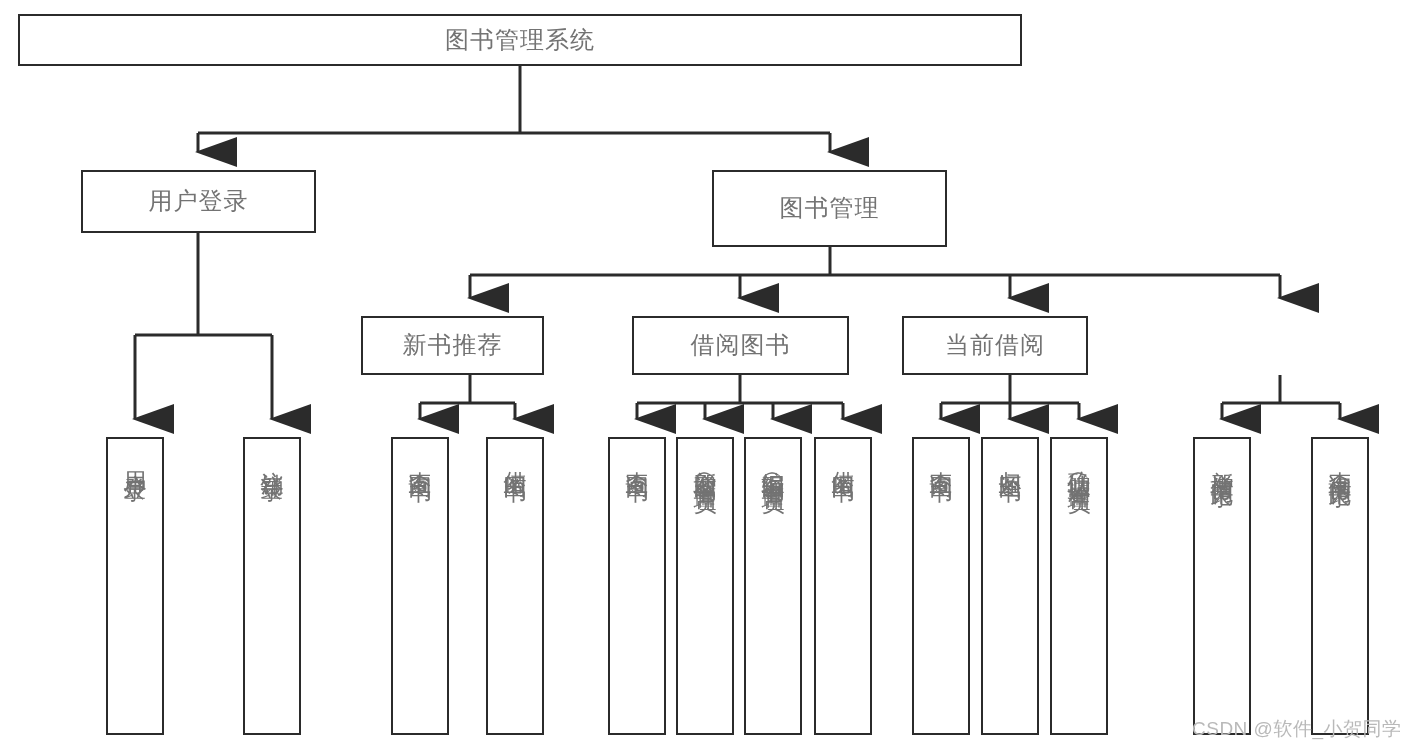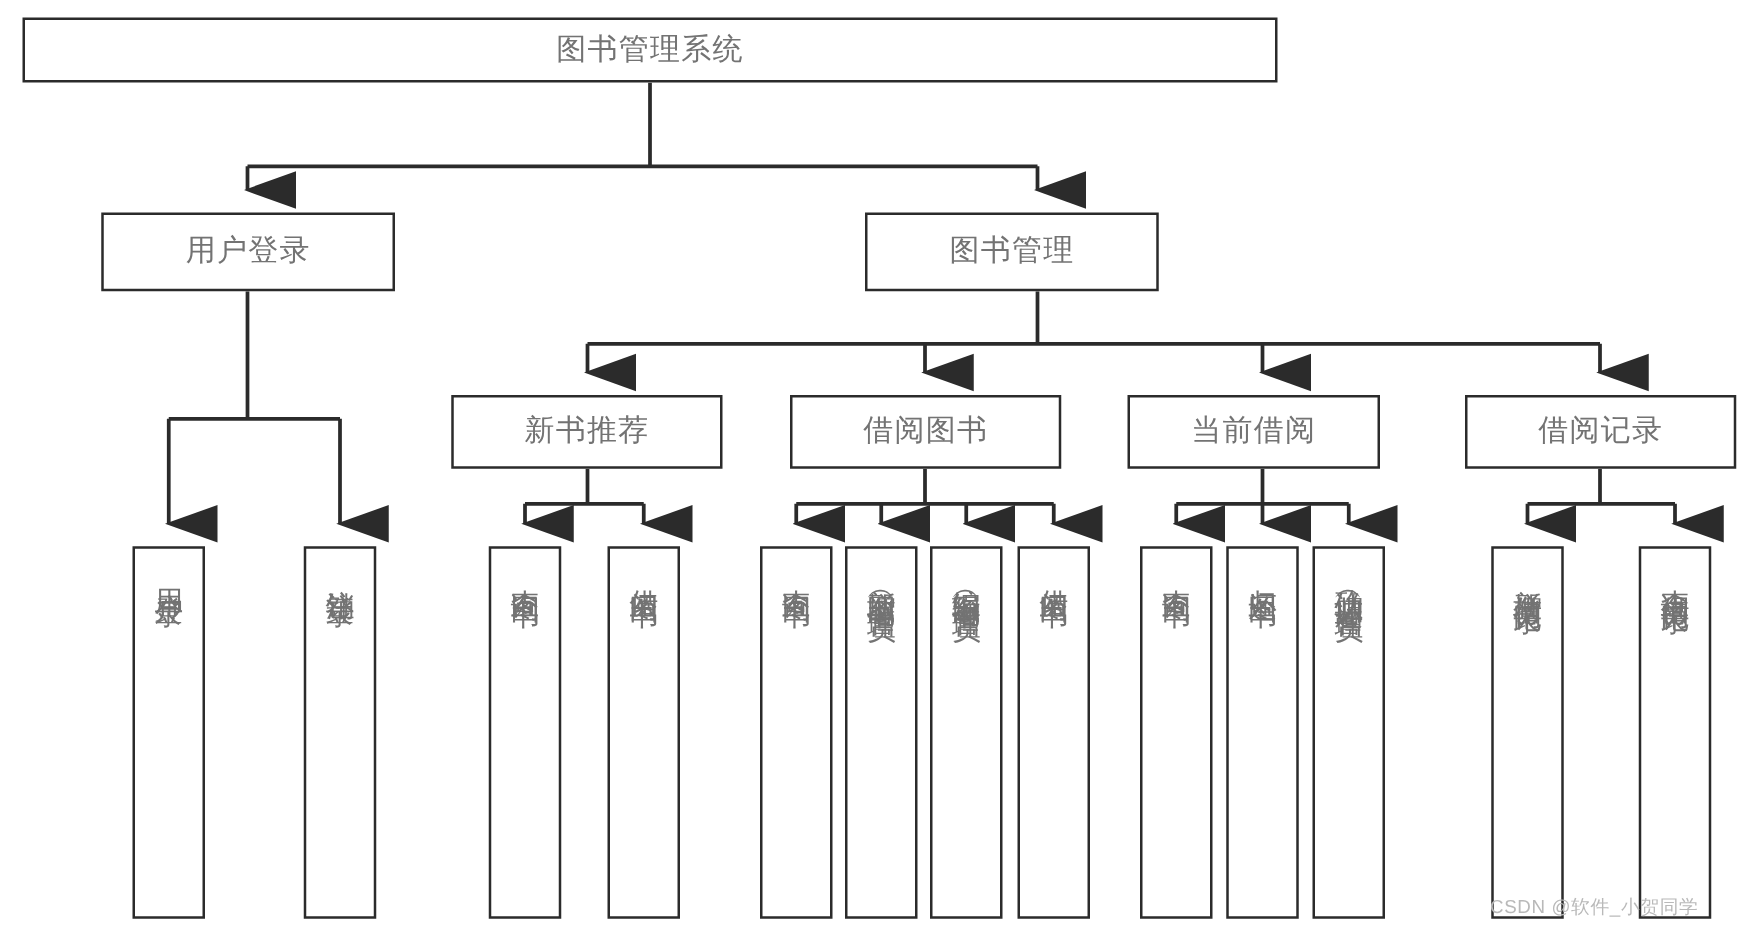--- a/index.html
+++ b/index.html
@@ -57,21 +57,21 @@
   .node.v .node-label {
     writing-mode: vertical-rl;
     text-orientation: upright;
     font-size: 23px;
     letter-spacing: 3px;
     line-height: 1;
   }
   .watermark {
     position: absolute;
     color: #b9b9b9;
-    font-size: 15px;
+    font-size: 19px;
     letter-spacing: 0.5px;
     white-space: nowrap;
     user-select: none;
   }
 </style>
 </head>
 <body>
 
 <div id="canvas">
 
@@ -126,39 +126,36 @@
   </svg>
 
   <div class="node root h" style="left:18px; top:14px; width:1004px; height:52px;">
     <span class="node-label">图书管理系统</span>
   </div>
 
   <div class="node h" style="left:81px; top:170px; width:235px; height:63px;">
     <span class="node-label">用户登录</span>
   </div>
 
-  <div class="node h" style="left:692px; top:170px; width:235px; height:63px;">
+  <div class="node h" style="left:712px; top:170px; width:235px; height:77px;">
     <span class="node-label">图书管理</span>
   </div>
 
-  <div class="node h" style="left:361px; top:316px; width:217px; height:59px;">
+  <div class="node h" style="left:361px; top:316px; width:183px; height:59px;">
     <span class="node-label">新书推荐</span>
   </div>
 
   <div class="node h" style="left:632px; top:316px; width:217px; height:59px;">
     <span class="node-label">借阅图书</span>
   </div>
 
-  <div class="node h" style="left:902px; top:316px; width:202px; height:59px;">
+  <div class="node h" style="left:902px; top:316px; width:186px; height:59px;">
     <span class="node-label">当前借阅</span>
   </div>
 
-  <div class="node h" style="left:1172px; top:316px; width:217px; height:59px;">
-    <span class="node-label">借阅记录</span>
-  </div>
 
   <div class="node v" style="left:106px; top:437px; width:58px; height:298px;">
     <span class="node-label">用户登录</span>
   </div>
 
   <div class="node v" style="left:243px; top:437px; width:58px; height:298px;">
     <span class="node-label">注销登录</span>
   </div>
 
   <div class="node v" style="left:391px; top:437px; width:58px; height:298px;">

